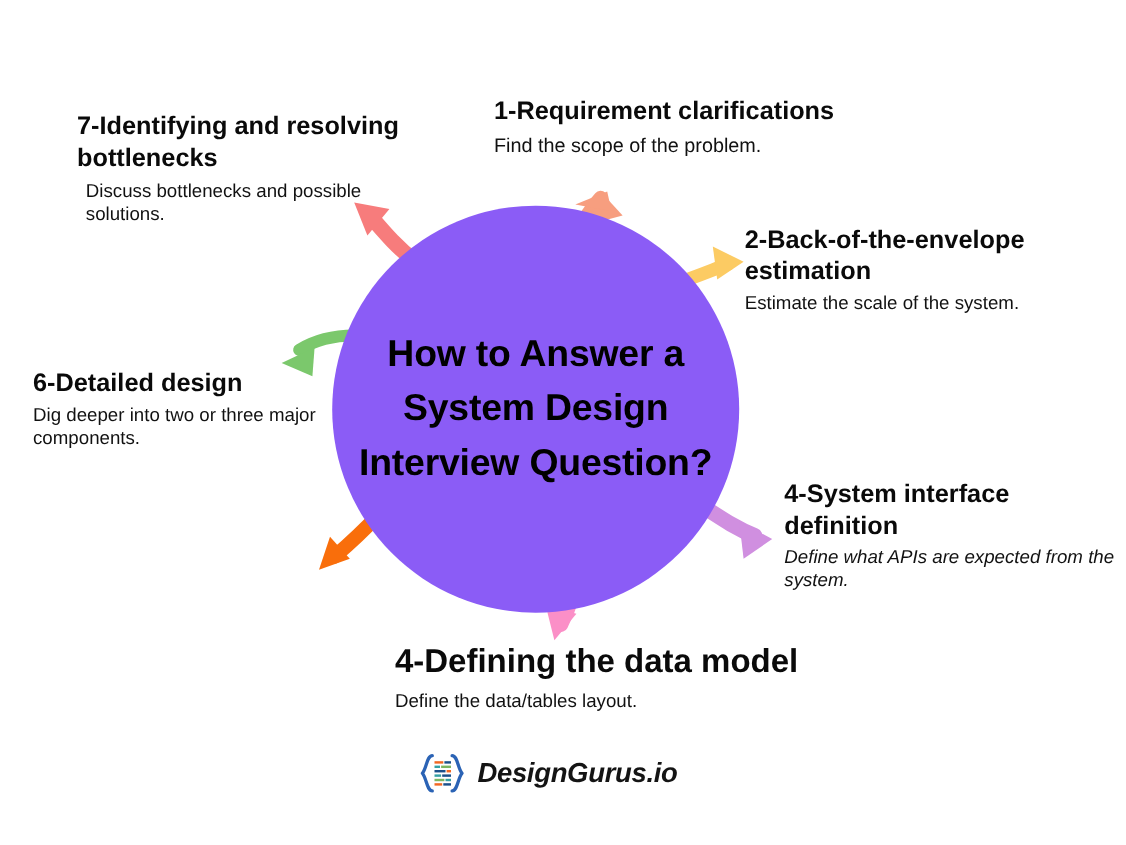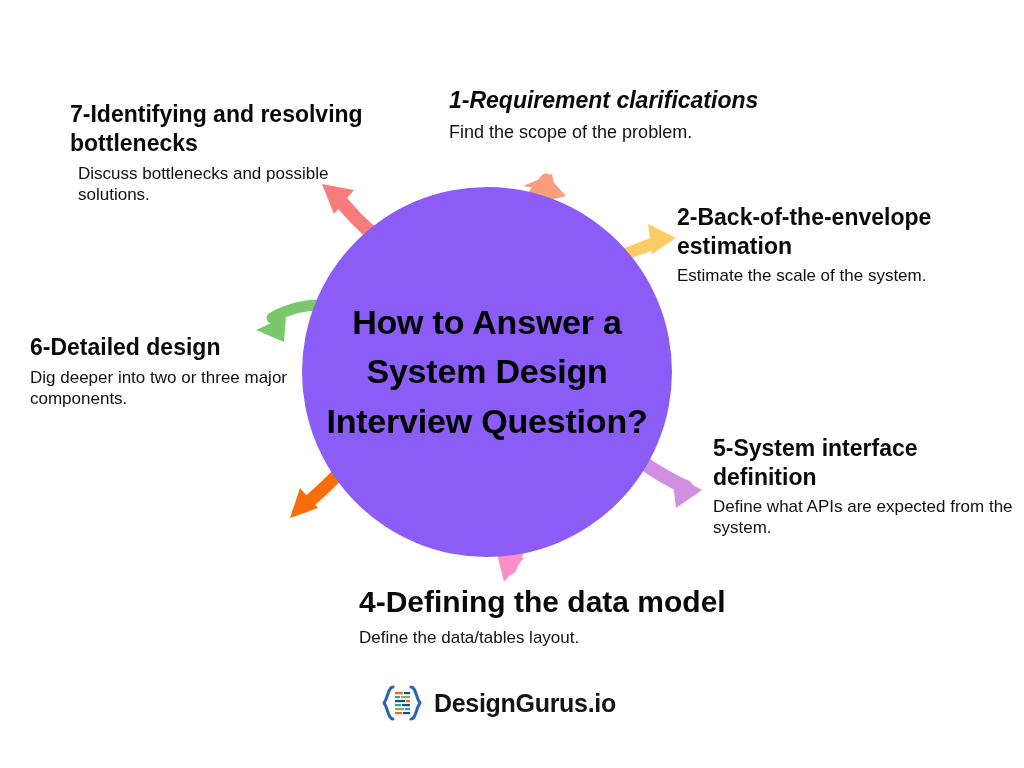--- a/index.html
+++ b/index.html
@@ -61,30 +61,30 @@
     color: #111111;
     line-height: 1.25;
   }
 
   
   #step-7 { left: 70px;  top: 76px;  width: 310px; margin-top: 24px; }
   #step-7 .step-title { font-size: 23px; }
   #step-7 .step-desc  { font-size: 17px; margin-top: 5px; padding-left: 8px; }
 
   #step-1 { left: 449px; top: 86px;  width: 400px; }
-  #step-1 .step-title { font-size: 23px; font-style: italic; }
+  #step-1 .step-title { font-size: 23px; }
   #step-1 .step-desc  { font-size: 18px; margin-top: 6px; }
 
   #step-2 { left: 677px; top: 203px; width: 345px; }
   #step-2 .step-title { font-size: 23px; }
   #step-2 .step-desc  { font-size: 17px; margin-top: 4px; }
 
   #step-3 { left: 713px; top: 434px; width: 300px; }
   #step-3 .step-title { font-size: 23px; }
-  #step-3 .step-desc  { font-size: 17px; margin-top: 4px; }
+  #step-3 .step-desc  { font-size: 17px; margin-top: 4px; font-style: italic; }
 
   #step-4 { left: 359px; top: 583px; width: 380px; }
   #step-4 .step-title { font-size: 30px; }
   #step-4 .step-desc  { font-size: 17px; margin-top: 6px; }
 
   #step-5 { left: 56px;  top: 515px; width: 300px; }
   #step-5 .step-title { font-size: 23px; }
   #step-5 .step-desc  { font-size: 17px; margin-top: 5px; }
 
   #step-6 { left: 30px;  top: 333px; width: 300px; }
@@ -101,20 +101,21 @@
   }
 
   
   #footer-logo {
     position: absolute;
     left: 379px;
     top: 684px;
     display: flex;
     align-items: center;
     gap: 9px;
+    font-style: italic;
   }
   .logo-mark {
     width: 46px;
     height: 38px;
     position: relative;
     flex: 0 0 auto;
   }
   .logo-text {
     font-size: 25px;
     font-weight: bold;
@@ -181,21 +182,21 @@
     <div class="step-title">1-Requirement clarifications</div>
     <div class="step-desc">Find the scope of the problem.</div>
   </div>
 
   <div class="step" id="step-2">
     <div class="step-title">2-Back-of-the-envelope estimation</div>
     <div class="step-desc">Estimate the scale of the system.</div>
   </div>
 
   <div class="step" id="step-3">
-    <div class="step-title">5-System interface definition</div>
+    <div class="step-title">4-System interface definition</div>
     <div class="step-desc">Define what APIs are expected from the system.</div>
   </div>
 
   <div class="step" id="step-4">
     <div class="step-title">4-Defining the data model</div>
     <div class="step-desc">Define the data/tables layout.</div>
   </div>
 
 
   <div class="step" id="step-6">

